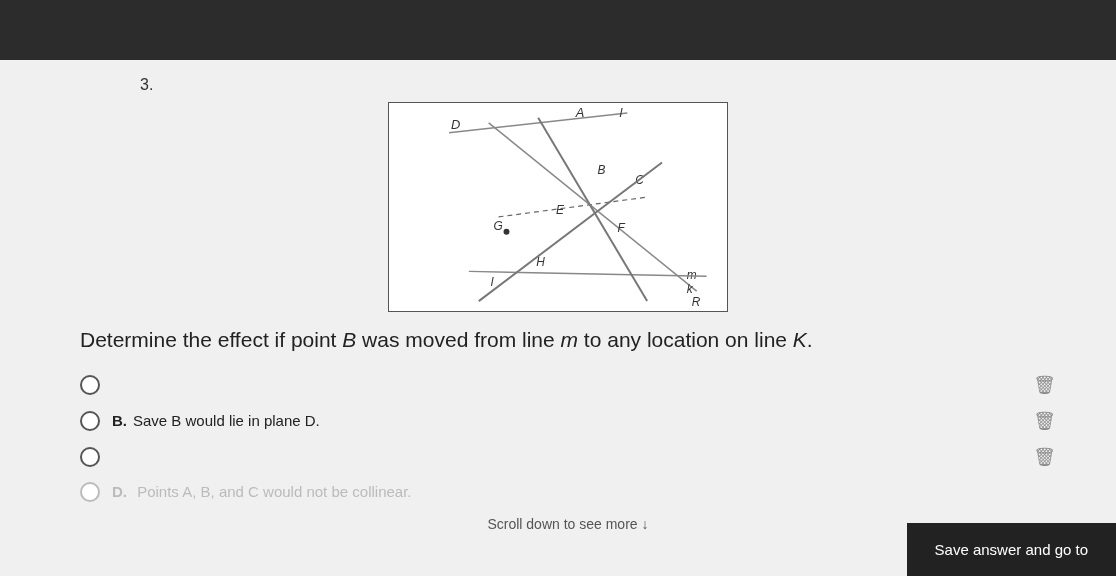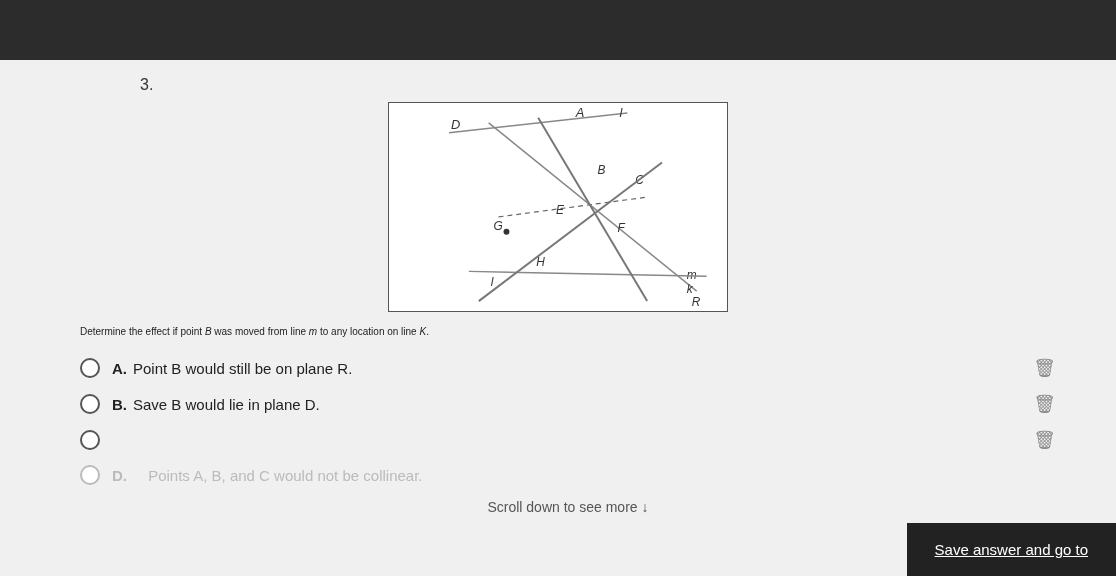--- a/index.html
+++ b/index.html
@@ -52,21 +52,21 @@
       position: relative;
       overflow: hidden;
     }
 
     .diagram-box svg {
       width: 100%;
       height: 100%;
     }
 
     .question-text {
-      font-size: 10px;
+      font-size: 21px;
       color: #222;
       margin-bottom: 18px;
       line-height: 1.5;
       padding-left: 20px;
     }
 
     .question-text em {
       font-style: italic;
     }
 
@@ -131,21 +131,20 @@
       position: absolute;
       bottom: 0;
       right: 0;
       background: #222;
       color: white;
       font-size: 15px;
       padding: 18px 28px;
       cursor: pointer;
       border: none;
       font-family: Arial, sans-serif;
-      text-decoration: underline;
     }
 
     .option-item.faded .option-label {
       color: #999;
     }
     .option-item.faded .option-radio {
       border-color: #bbb;
     }
   </style>
 </head>
@@ -206,44 +205,41 @@
   </div>
 
   <div class="question-text">
     Determine the effect if point <em>B</em> was moved from line <em>m</em> to any location on line <em>K</em>.
   </div>
 
   <ul class="options-list">
 
     <li class="option-item">
       <div class="option-radio"></div>
-      <span class="option-label">
-        <span class="letter">A.</span><span>Point B would still be on plane R.</span>
-      </span>
       <span class="trash-icon">🗑</span>
     </li>
 
     <li class="option-item">
       <div class="option-radio"></div>
       <span class="option-label">
         <span class="letter">B.</span><span>Save B would lie in plane D.</span>
       </span>
       <span class="trash-icon">🗑</span>
     </li>
 
     <li class="option-item">
       <div class="option-radio"></div>
       <span class="trash-icon">🗑</span>
     </li>
 
     <li class="option-item faded">
       <div class="option-radio"></div>
       <span class="option-label">
         <span class="letter" style="color:#bbb;">D.</span>
-        <span style="color:#bbb;margin-left:11px;">Points A, B, and C would not be collinear.</span>
+        <span style="color:#bbb;">Points A, B, and C would not be collinear.</span>
       </span>
     </li>
 
   </ul>
 
   <div class="scroll-more">
     <span>Scroll down to see more</span>
     <span class="arrow">↓</span>
   </div>
 

